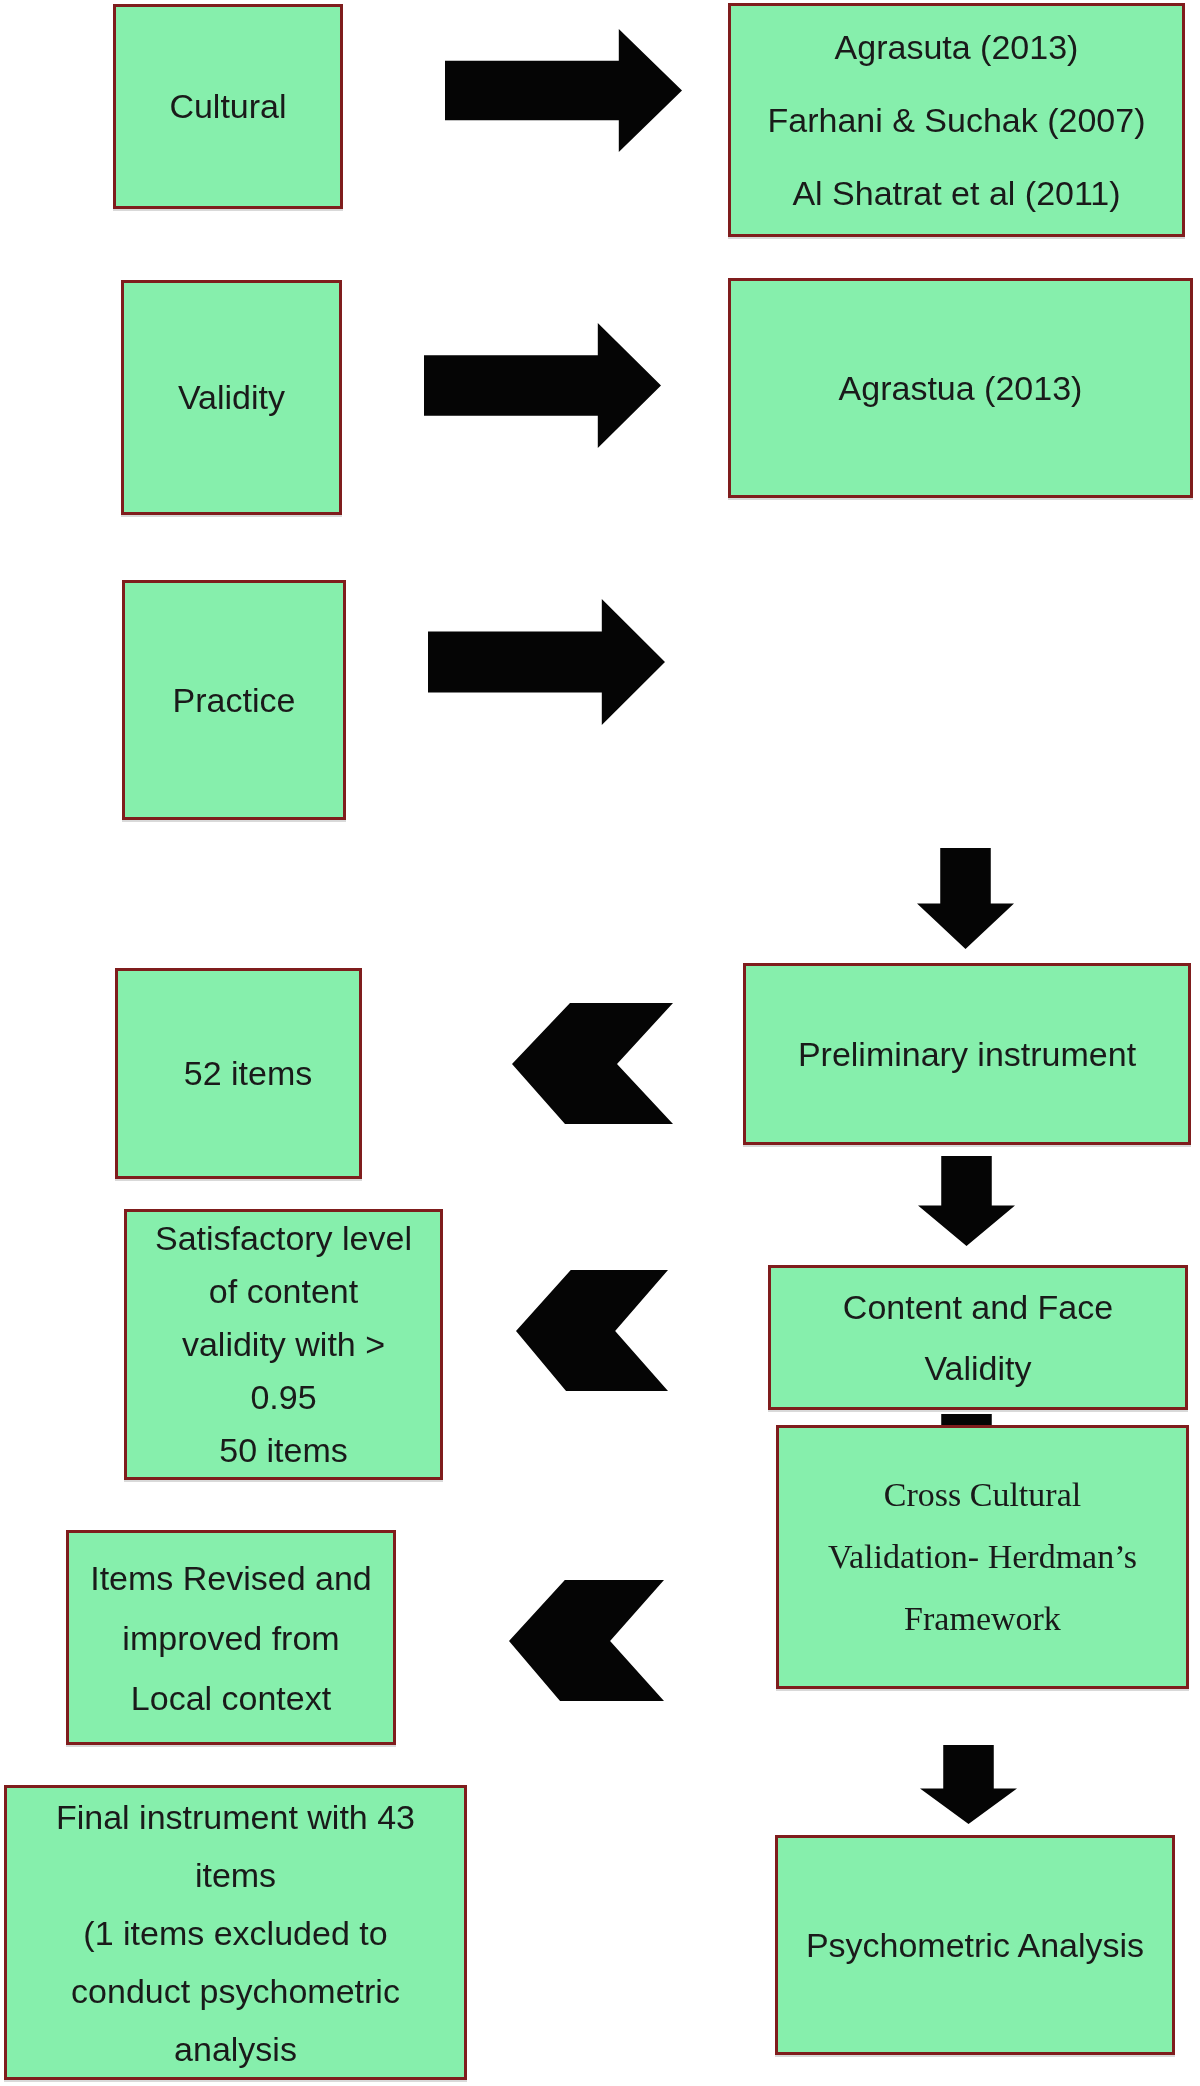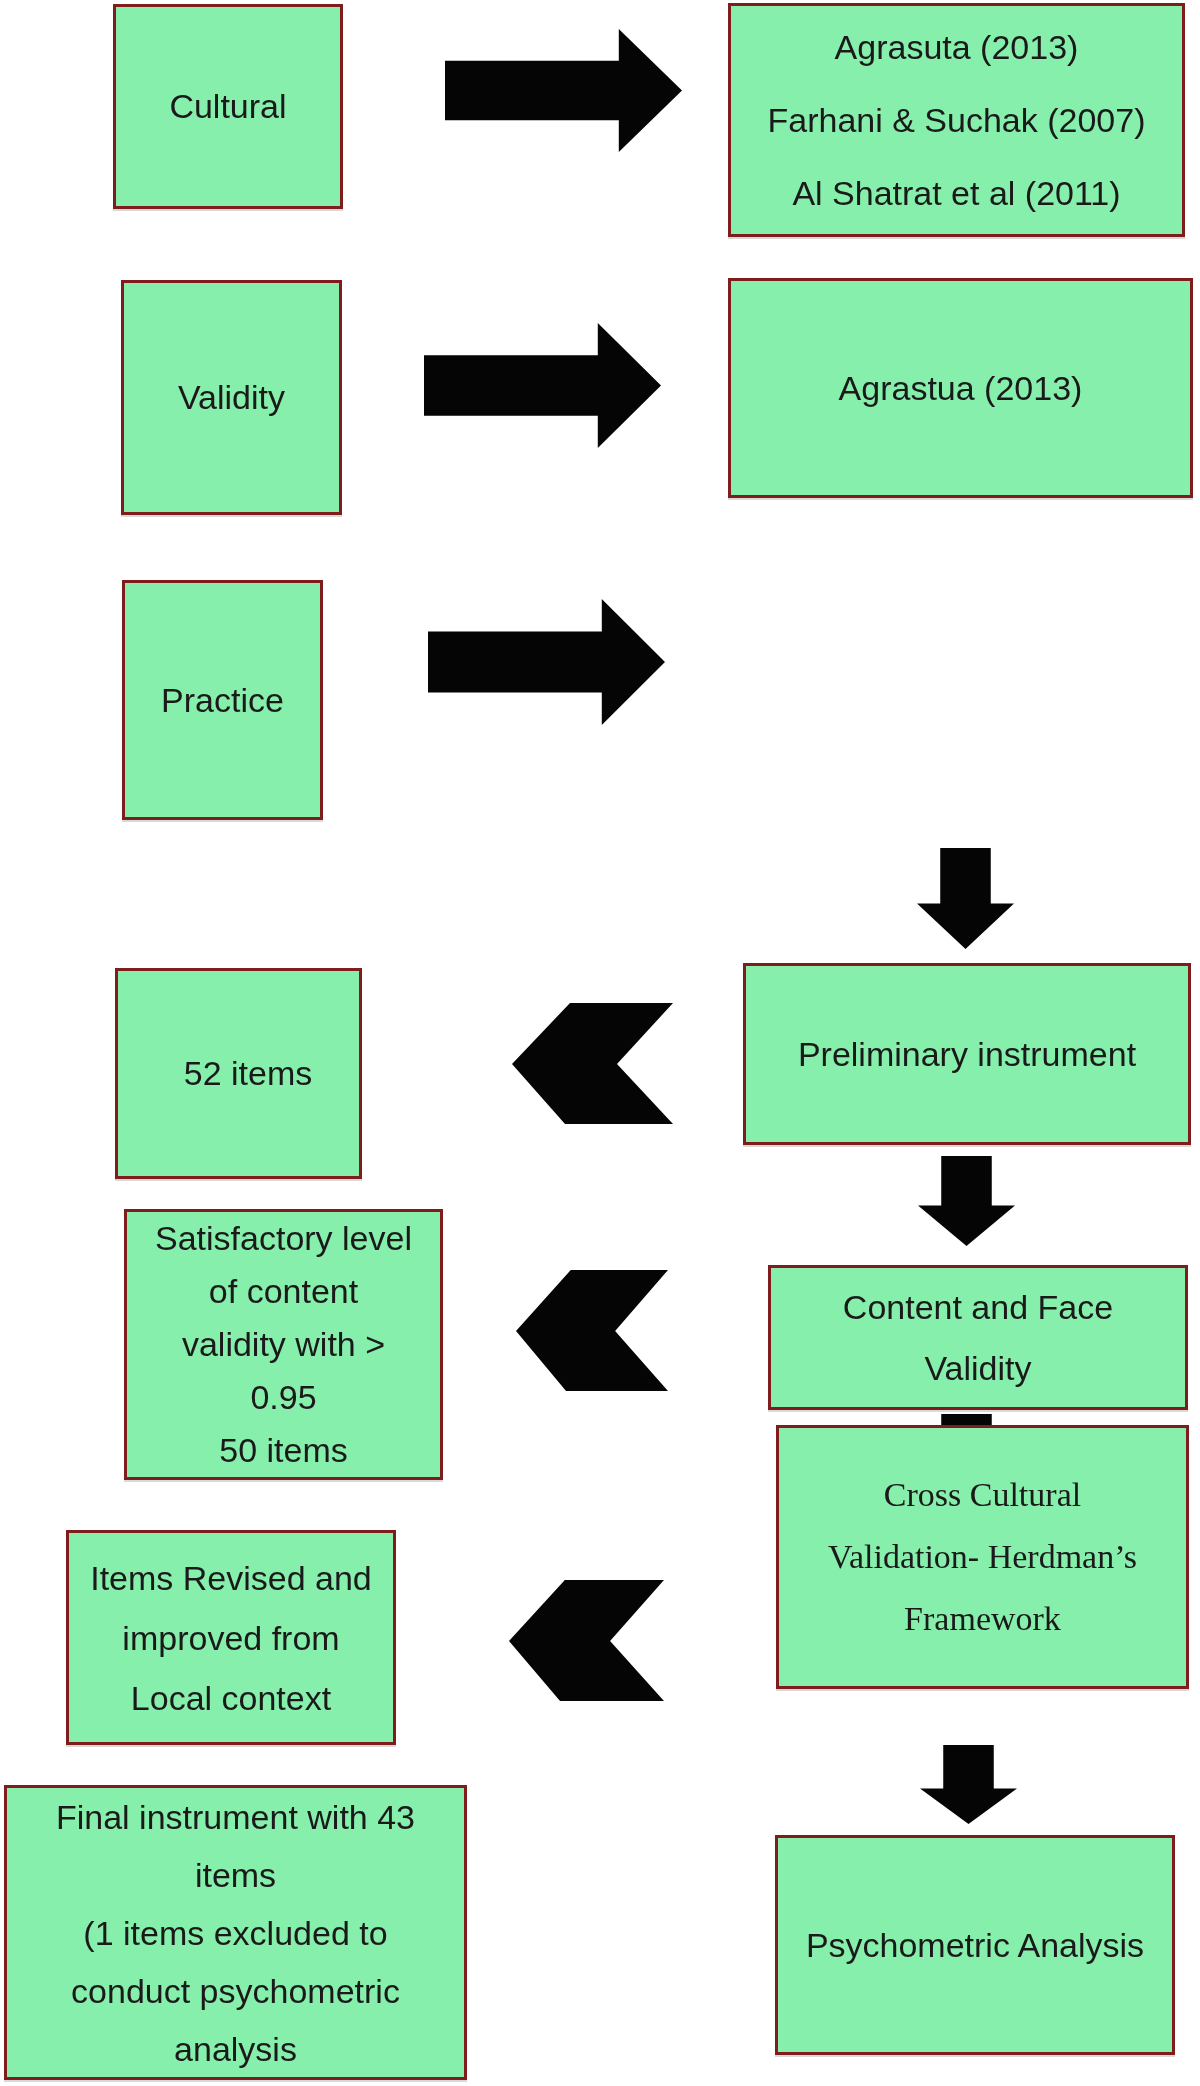--- a/index.html
+++ b/index.html
@@ -33,21 +33,21 @@
   .arrow {
     position: absolute;
     display: block;
   }
   .arrow svg { display: block; width: 100%; height: 100%; }
   .arrow polygon { fill: #050505; }
 
   
   .b-knowledge    { left: 113px; top: 4px;    width: 230px; height: 205px; }
   .b-attitude     { left: 121px; top: 280px;  width: 221px; height: 235px; }
-  .b-practice     { left: 122px; top: 580px;  width: 201px; height: 240px; }
+  .b-practice     { left: 122px; top: 580px;  width: 224px; height: 240px; }
   .b-items52      { left: 115px; top: 968px;  width: 247px; height: 211px; padding-left: 19px; }
   .b-satisfactory { left: 80px;  top: 1209px; width: 319px; height: 271px; line-height: 53px; margin-left: 44px; }
   .b-itemsrev     { left: 66px;  top: 1530px; width: 330px; height: 215px; line-height: 60px; }
   .b-final        { left: 4px;   top: 1785px; width: 463px; height: 295px; line-height: 58px; }
 
   
   .b-refs1   { left: 728px; top: 3px;    width: 457px; height: 234px; line-height: 73px; }
   .b-refs2   { left: 728px; top: 278px;  width: 465px; height: 220px; text-align: right; }
   .b-refs3   { left: 728px; top: 561px;  width: 465px; height: 287px; line-height: 55px; }
   .b-prelim  { left: 743px; top: 963px;  width: 448px; height: 182px; text-align: right; }

